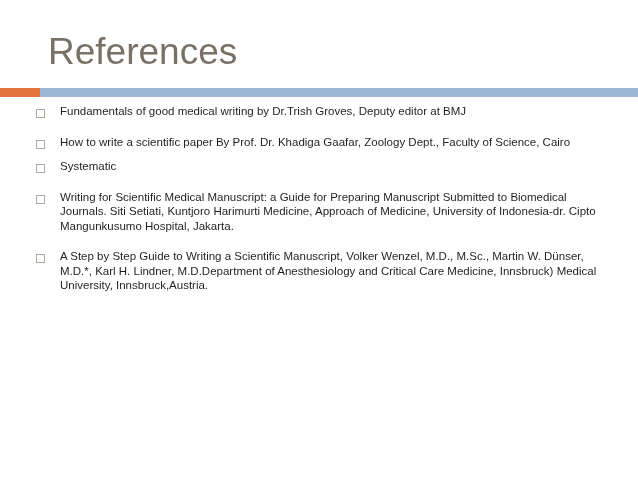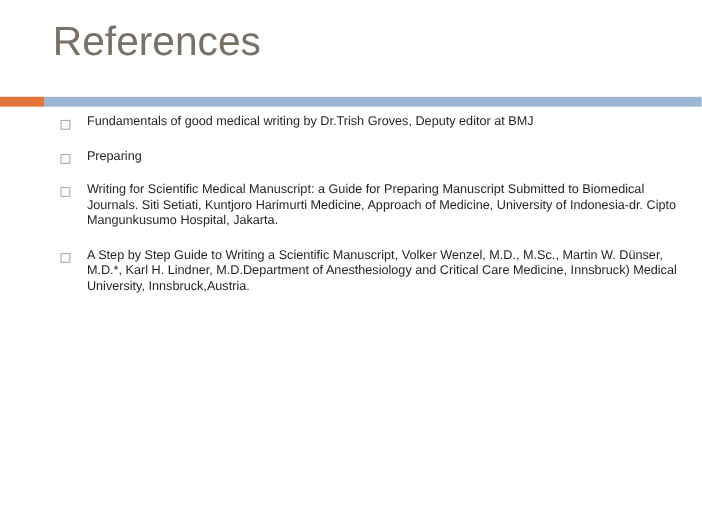--- a/index.html
+++ b/index.html
@@ -15,21 +15,21 @@
   }
   .slide {
     position: relative;
     width: 638px;
     height: 479px;
     background: #ffffff;
   }
   .slide-title {
     position: absolute;
     left: 48px;
-    top: 16px;
+    top: 30px;
     font-size: 37px;
     line-height: 44px;
     color: #7a7166;
     font-weight: normal;
     letter-spacing: 0px;
   }
   .rule {
     position: absolute;
     top: 88px;
     left: 0;
@@ -47,21 +47,21 @@
   .rule-main {
     position: absolute;
     left: 40px;
     top: 0;
     width: 598px;
     height: 9px;
     background: #9bb7d4;
   }
   .body-list {
     position: absolute;
-    left: 55px;
+    left: 36px;
     top: 104px;
     width: 570px;
   }
   .bullet-row {
     display: flex;
     align-items: flex-start;
     margin-bottom: 16px;
   }
   .bullet-row.tight {
     margin-bottom: 10px;
@@ -95,24 +95,28 @@
     <div class="rule-main"></div>
   </div>
 
   <div class="body-list">
 
     <div class="bullet-row">
       <span class="bullet-marker"></span>
       <span class="bullet-text">Fundamentals of good medical writing by Dr.Trish Groves, Deputy editor at BMJ</span>
     </div>
 
+    <div class="bullet-row tight">
+      <span class="bullet-marker"></span>
+      <span class="bullet-text">How to write a scientific paper By Prof. Dr. Khadiga Gaafar, Zoology Dept., Faculty of Science, Cairo</span>
+    </div>
 
     <div class="bullet-row">
       <span class="bullet-marker"></span>
-      <span class="bullet-text">Preparing</span>
+      <span class="bullet-text">Systematic</span>
     </div>
 
 
     <div class="bullet-row">
       <span class="bullet-marker"></span>
       <span class="bullet-text">Writing for Scientiﬁc Medical Manuscript: a Guide for Preparing Manuscript Submitted to Biomedical Journals. Siti Setiati, Kuntjoro Harimurti Medicine, Approach of Medicine, University of Indonesia-dr. Cipto Mangunkusumo Hospital, Jakarta.</span>
     </div>
 
     <div class="bullet-row">
       <span class="bullet-marker"></span>

